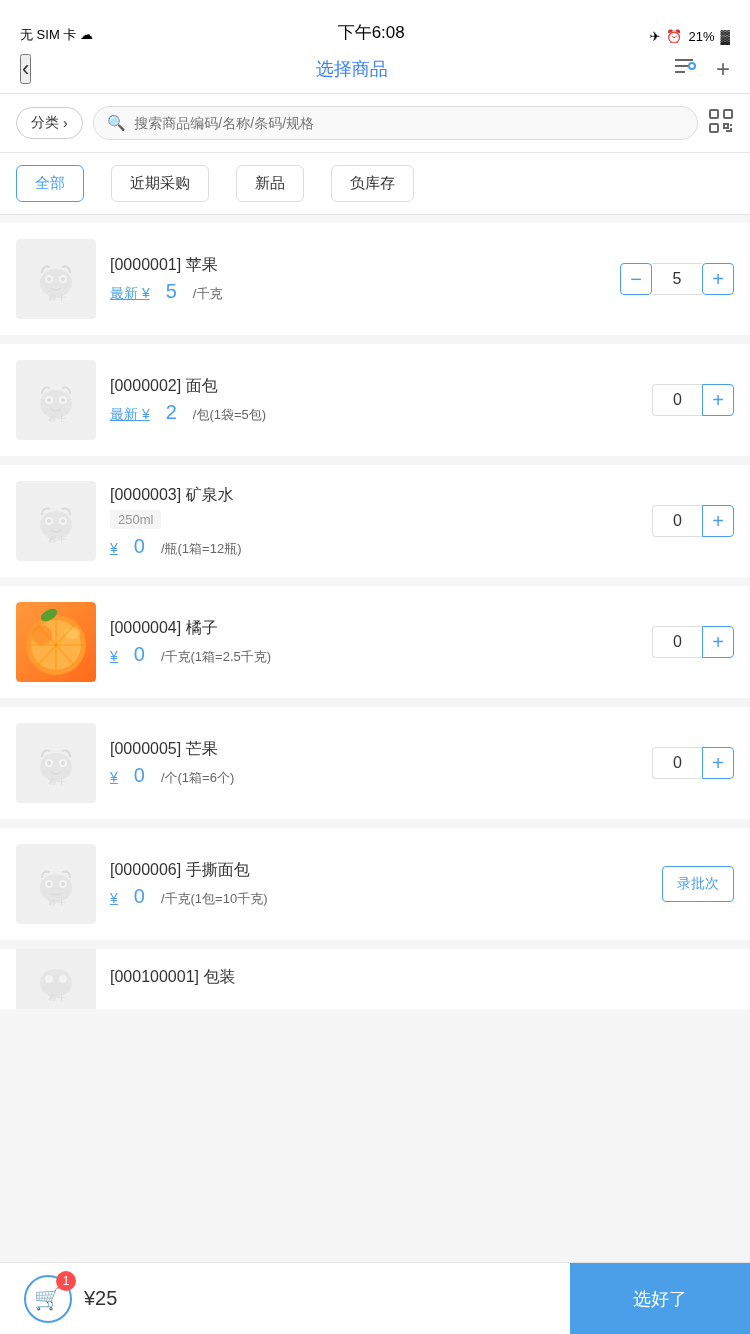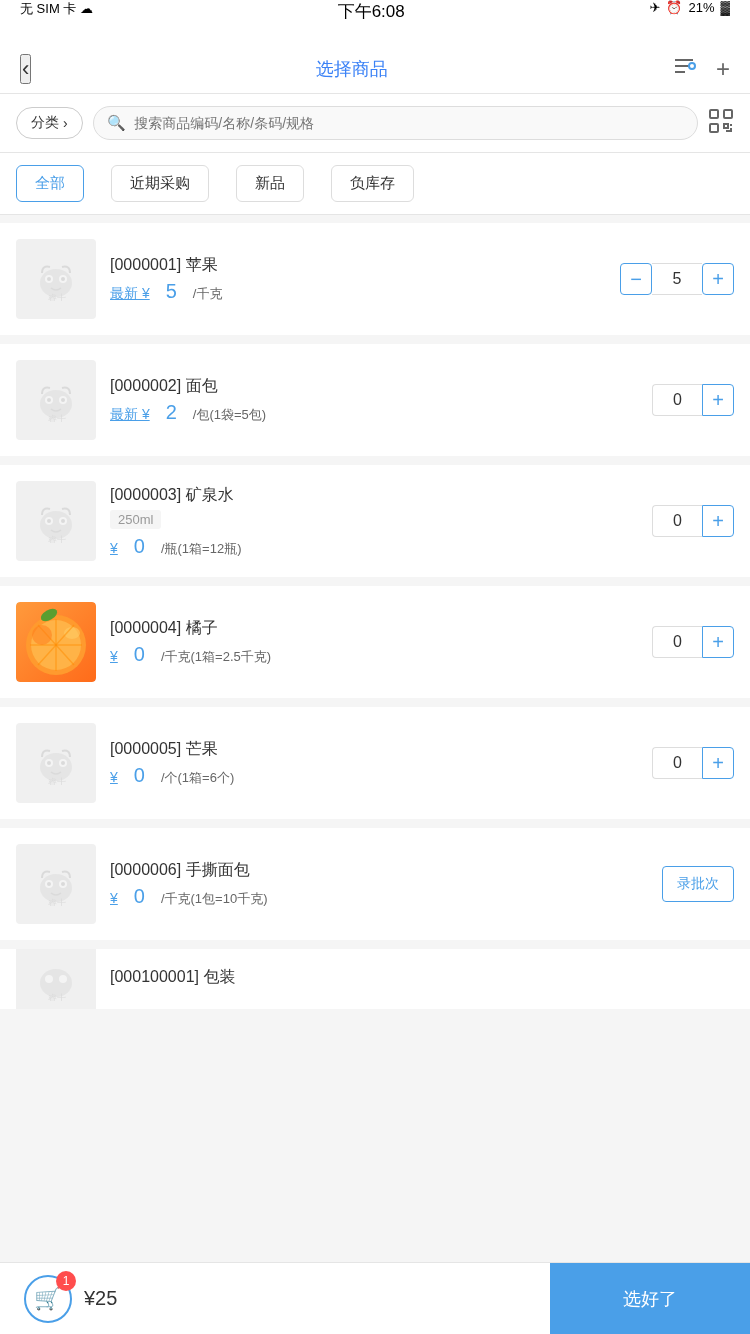--- a/index.html
+++ b/index.html
@@ -11,21 +11,21 @@
       min-height: 1334px;
       position: relative;
       overflow-x: hidden;
     }
 
     
     .status-bar {
       height: 44px;
       background: #fff;
       display: flex;
-      align-items: flex-start;
+      align-items: flex-end;
       justify-content: space-between;
       padding: 0 20px;
       font-size: 14px;
       font-weight: 500;
     }
     .status-left { font-size: 13px; color: #000; display: flex; align-items: center; gap: 8px; }
     .status-center { font-size: 17px; font-weight: 400; color: #000; }
     .status-right { display: flex; align-items: center; gap: 6px; font-size: 13px; color: #000; }
 
     
@@ -273,21 +273,21 @@
       display: flex;
       align-items: center;
       justify-content: center;
     }
     .cart-total { font-size: 20px; color: #333; font-weight: 500; }
     .confirm-btn {
       background: #4a9fe8;
       color: #fff;
       font-size: 18px;
       height: 72px;
-      width: 200px;
+      width: 180px;
       border: none;
       cursor: pointer;
       display: flex;
       align-items: center;
       justify-content: center;
     }
 
     
     .separator {
       height: 8px;

